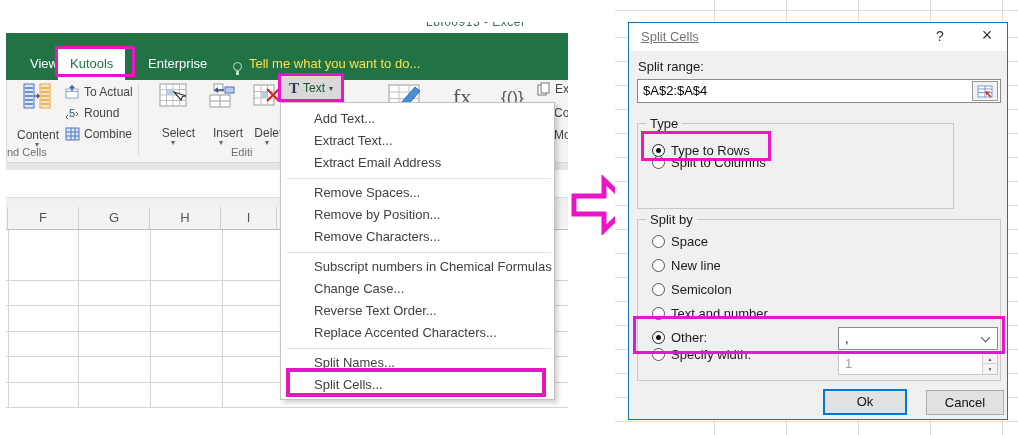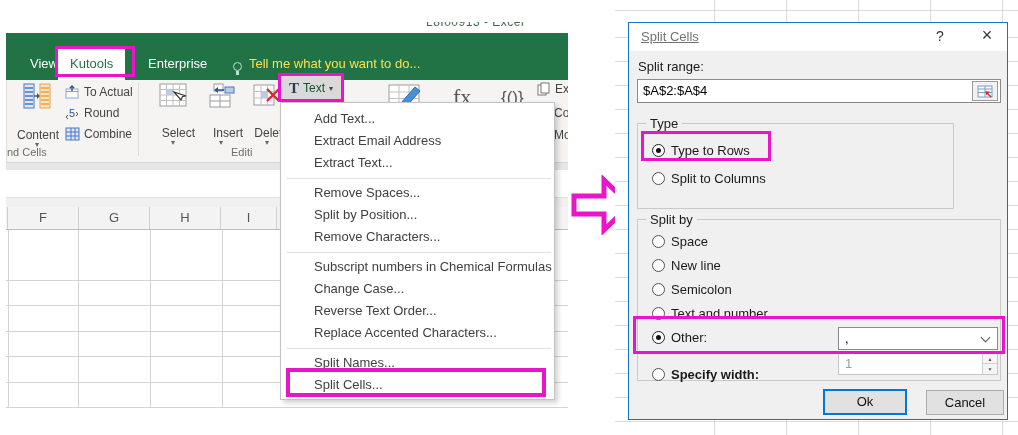--- a/index.html
+++ b/index.html
@@ -221,25 +221,25 @@
       <div class="ch">F</div>
       <div class="ch">G</div>
       <div class="ch">H</div>
       <div class="ch" style="width:56px">I</div>
     </div>
 
     <div class="abs" id="grid"></div>
 
     <div class="abs" id="menu">
       <div class="menu-item">Add Text...</div>
+      <div class="menu-item">Extract Text...</div>
       <div class="menu-item">Extract Email Address</div>
-      <div class="menu-item">Extract Text...</div>
       <div class="menu-sep"></div>
       <div class="menu-item">Remove Spaces...</div>
-      <div class="menu-item">Split by Position...</div>
+      <div class="menu-item">Remove by Position...</div>
       <div class="menu-item">Remove Characters...</div>
       <div class="menu-sep"></div>
       <div class="menu-item">Subscript numbers in Chemical Formulas</div>
       <div class="menu-item">Change Case...</div>
       <div class="menu-item">Reverse Text Order...</div>
       <div class="menu-item">Replace Accented Characters...</div>
       <div class="menu-sep"></div>
       <div class="menu-item">Split Names...</div>
       <div class="menu-item">Split Cells...</div>
       <div class="abs hl4" style="left:5px; top:265px; width:260px; height:29px;"></div>
@@ -271,21 +271,21 @@
         </svg>
       </div>
     </div>
 
     <div class="fieldset" style="left:8px; top:100px; width:317px; height:86px;">
       <span class="legend">Type</span>
       <div class="radio-row" style="left:14px; top:16px;">
         <span class="radio sel"></span>
         <span class="rl">Type to Rows</span>
       </div>
-      <div class="radio-row" style="left:14px; top:44px;">
+      <div class="radio-row" style="left:14px; top:28px;">
         <span class="radio"></span>
         <span class="rl">Split to Columns</span>
       </div>
     </div>
     <div class="abs hl" style="left:12px; top:108px; width:130px; height:30px;"></div>
 
     <div class="fieldset" style="left:8px; top:196px; width:364px; height:162px;">
       <span class="legend">Split by</span>
       <div class="radio-row" style="left:14px; top:11px;justify-content:flex-end;">
         <span class="radio"></span>
@@ -304,21 +304,21 @@
         <span class="rl">Text and number</span>
       </div>
       <div class="radio-row" style="left:14px; top:107px;">
         <span class="radio sel"></span>
         <span class="rl">Other:</span>
       </div>
       <div id="other-combo">
         <span>,</span>
         <span class="chev"></span>
       </div>
-      <div class="radio-row" style="left:14px; top:144px;font-weight:bold;">
+      <div class="radio-row" style="left:14px; top:124px;">
         <span class="radio"></span>
         <span class="rl">Specify width:</span>
       </div>
       <div id="width-input">
         <span>1</span>
         <div id="spinner">
           <div>▲</div>
           <div>▼</div>
         </div>
       </div>

